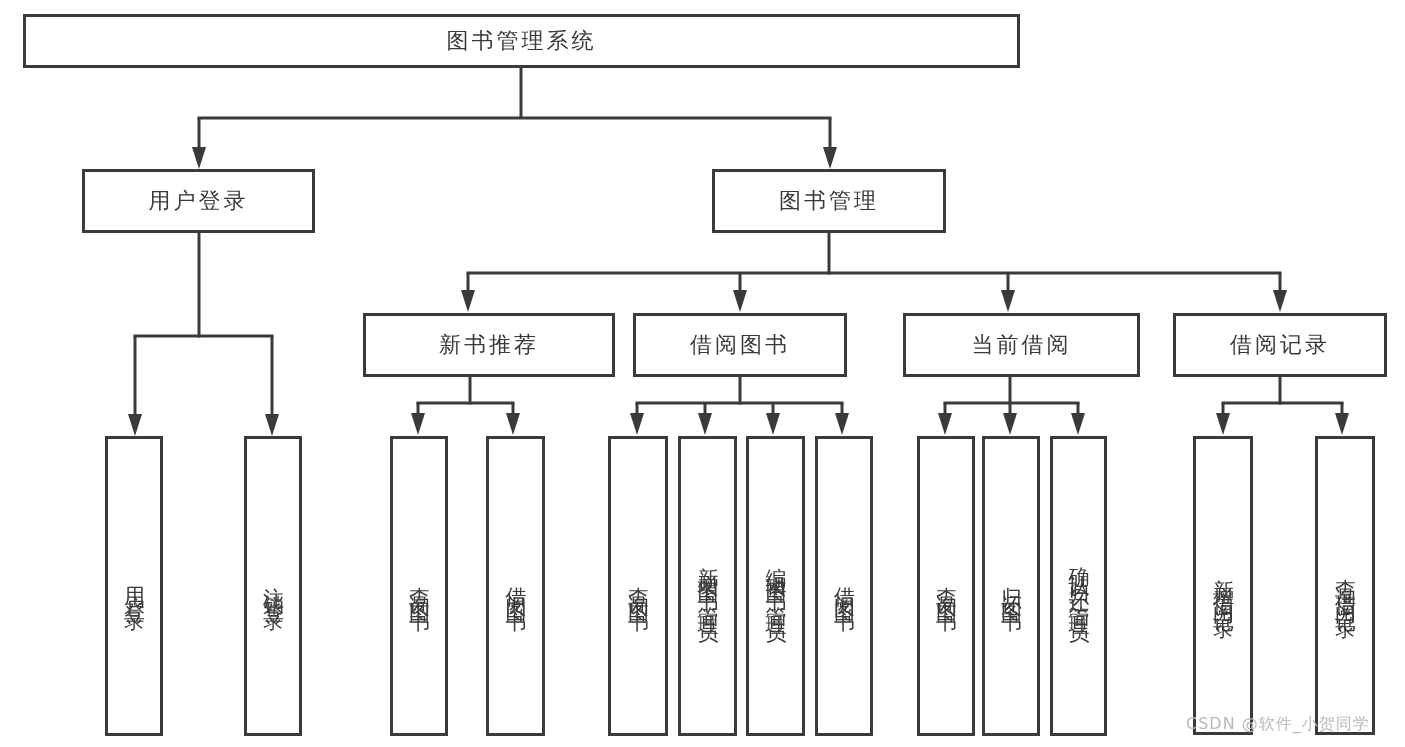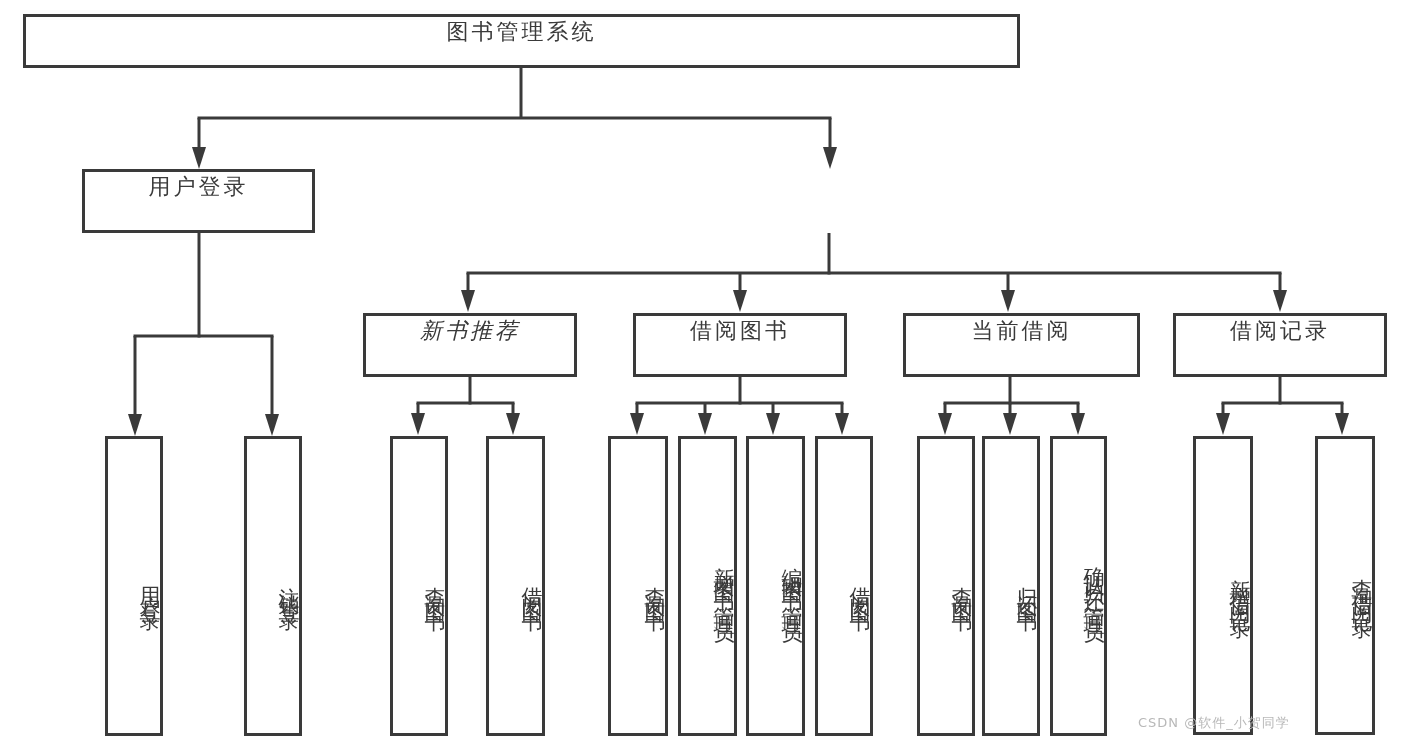--- a/index.html
+++ b/index.html
@@ -11,62 +11,62 @@
     color:#3a3a3a;
     overflow:hidden;
   }
   #connectors{position:absolute;left:0;top:0;}
   .box{
     position:absolute;
     box-sizing:border-box;
     border:3px solid #3a3a3a;
     background:#ffffff;
     display:flex;
-    align-items:flex-start;
+    align-items:center;
     justify-content:center;
     color:#3a3a3a;
   }
   .hbox{
     font-size:22px;
     letter-spacing:3px;
     white-space:nowrap;
   }
   .vbox{
     font-size:21px;
     writing-mode:vertical-rl;
     text-orientation:mixed;
     letter-spacing:8px;
     line-height:1;
   }
   
   .b-root     {left:23px;  top:14px;  width:997px; height:54px;}
   .b-login    {left:82px;  top:169px; width:233px; height:64px;}
   .b-mgmt     {left:712px; top:169px; width:234px; height:64px;}
-  .b-recommend{left:363px; top:313px; width:214px; height:64px;font-style:italic;}
+  .b-recommend{left:363px; top:313px; width:252px; height:64px;}
   .b-borrowing{left:633px; top:313px; width:214px; height:64px;}
   .b-current  {left:903px; top:313px; width:237px; height:64px;}
   .b-records  {left:1173px;top:313px; width:214px; height:64px;}
   
   .v-login    {left:105px; top:436px; width:58px; height:300px;}
   .v-logout   {left:244px; top:436px; width:58px; height:300px;}
   .v-a1       {left:390px; top:436px; width:58px; height:300px;}
   .v-a2       {left:486px; top:436px; width:59px; height:300px;}
   .v-b1       {left:608px; top:436px; width:60px; height:300px;}
   .v-b2       {left:678px; top:436px; width:59px; height:300px;}
   .v-b3       {left:746px; top:436px; width:59px; height:300px;}
   .v-b4       {left:815px; top:436px; width:58px; height:300px;}
   .v-c1       {left:917px; top:436px; width:58px; height:300px;}
   .v-c2       {left:982px; top:436px; width:58px; height:300px;}
   .v-c3       {left:1050px;top:436px; width:57px; height:300px;}
   .v-d1       {left:1193px;top:436px; width:60px; height:299px;}
   .v-d2       {left:1315px;top:436px; width:60px; height:299px;}
   #watermark{
     position:absolute;
-    left:1138px;top:714px;
-    font-size:13px;
+    left:1186px;top:714px;
+    font-size:16px;
     letter-spacing:1px;
     color:#b8b8b8;
     white-space:nowrap;
     z-index:5;
   }
 </style>
 </head>
 <body>
 
 <div id="canvas">
@@ -137,20 +137,23 @@
     </g>
   </svg>
 
   <div class="box hbox b-root">
     <span>图书管理系统</span>
   </div>
 
   <div class="box hbox b-login">
     <span>用户登录</span>
   </div>
+  <div class="box hbox b-mgmt">
+    <span>图书管理</span>
+  </div>
 
   <div class="box hbox b-recommend">
     <span>新书推荐</span>
   </div>
   <div class="box hbox b-borrowing">
     <span>借阅图书</span>
   </div>
   <div class="box hbox b-current">
     <span>当前借阅</span>
   </div>

